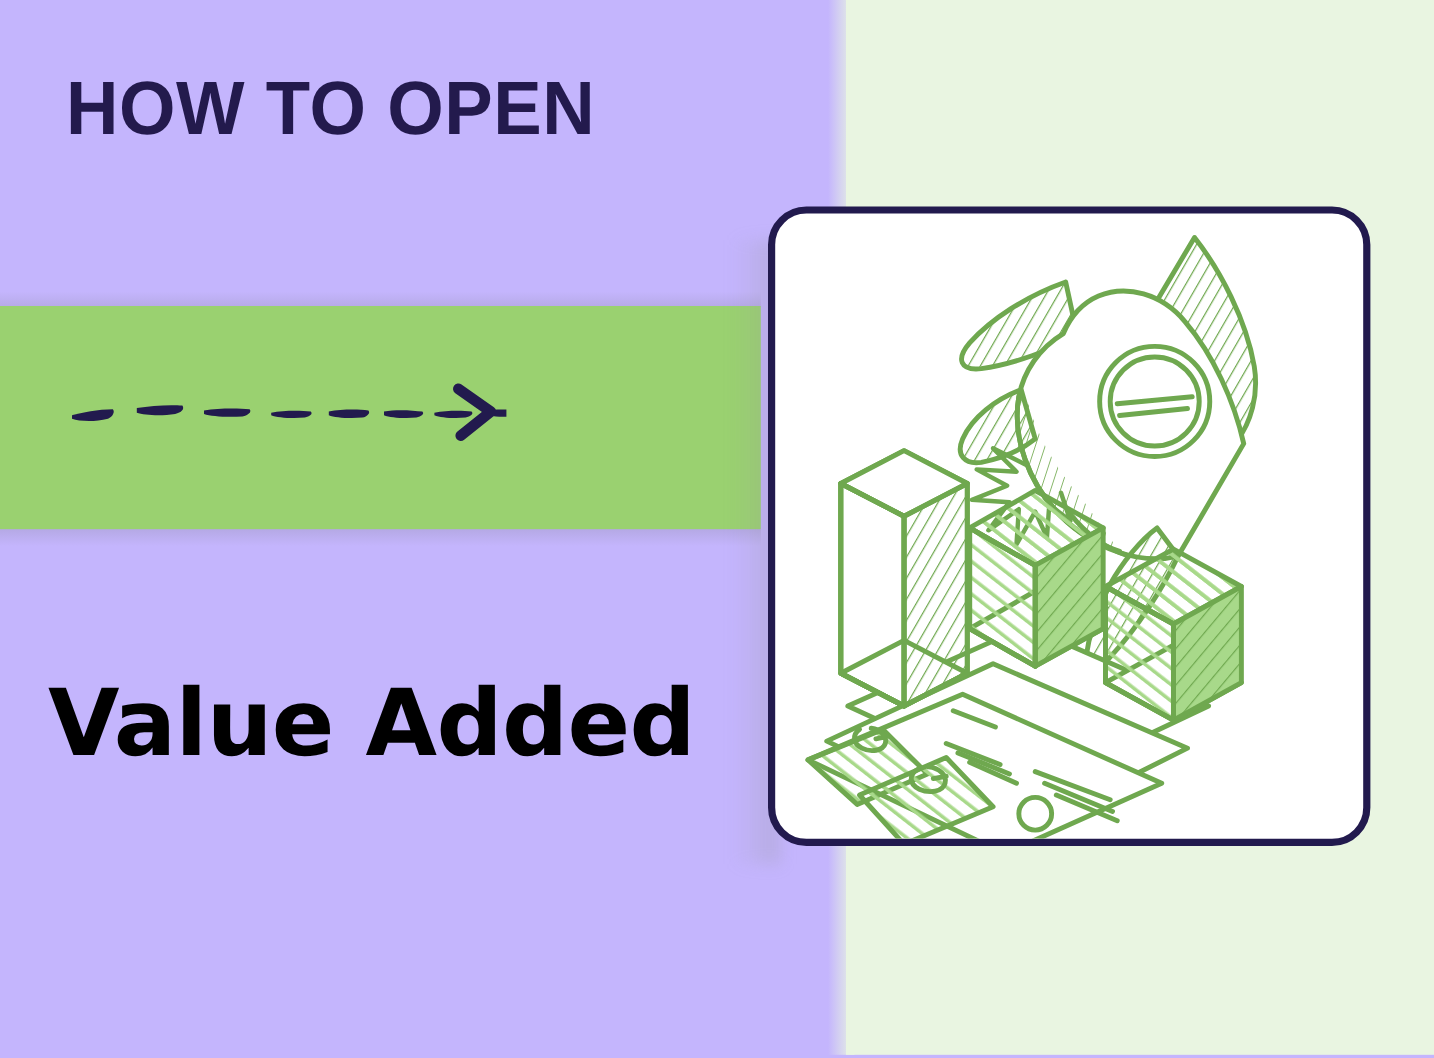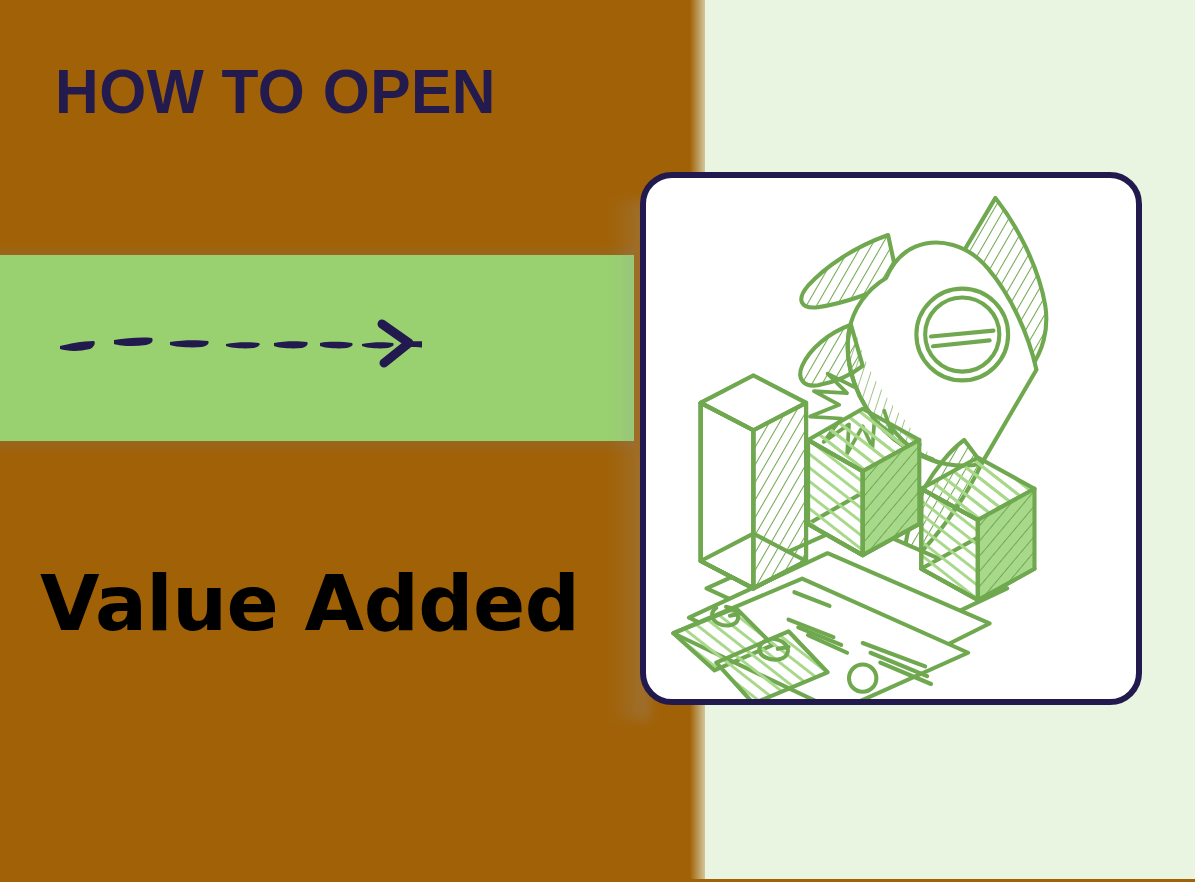--- a/index.html
+++ b/index.html
@@ -9,21 +9,21 @@
     background: #ffffff;
   }
   body {
     font-family: "Liberation Sans", sans-serif;
   }
 
   #canvas {
     position: relative;
     width: 1195px;
     height: 882px;
-    background: #a16207;
+    background: #c4b5fd;
     overflow: hidden;
   }
 
   
   .bg-panel {
     position: absolute;
     left: 705px;
     top: 0px;
     width: 490px;
     height: 879px;

